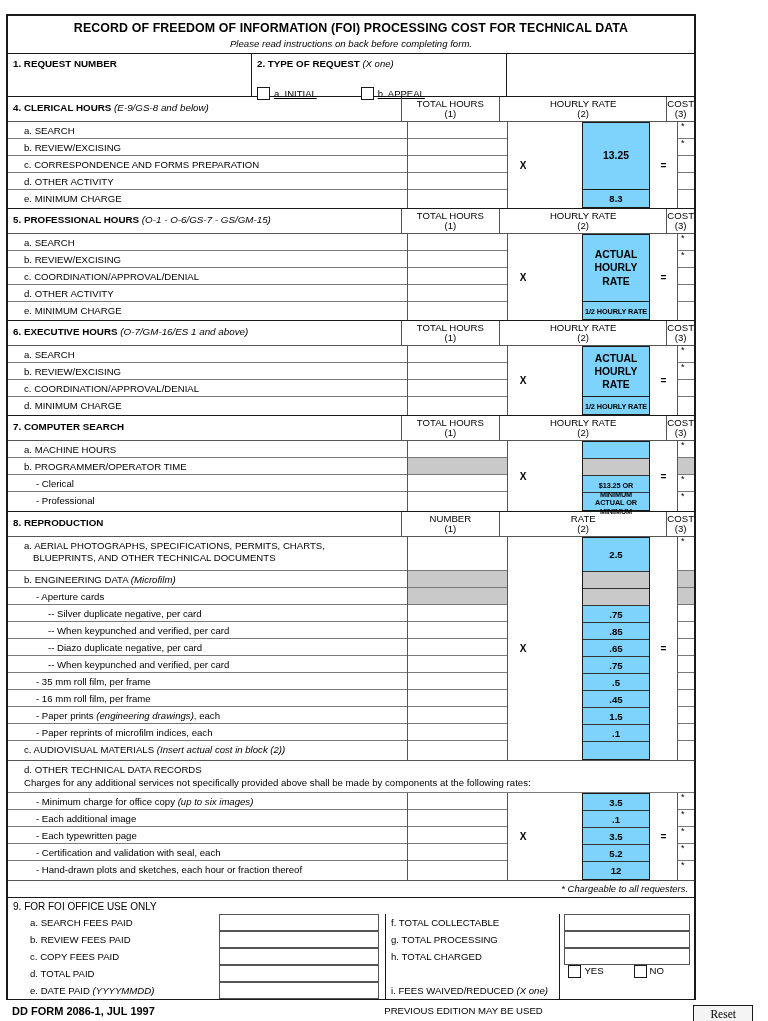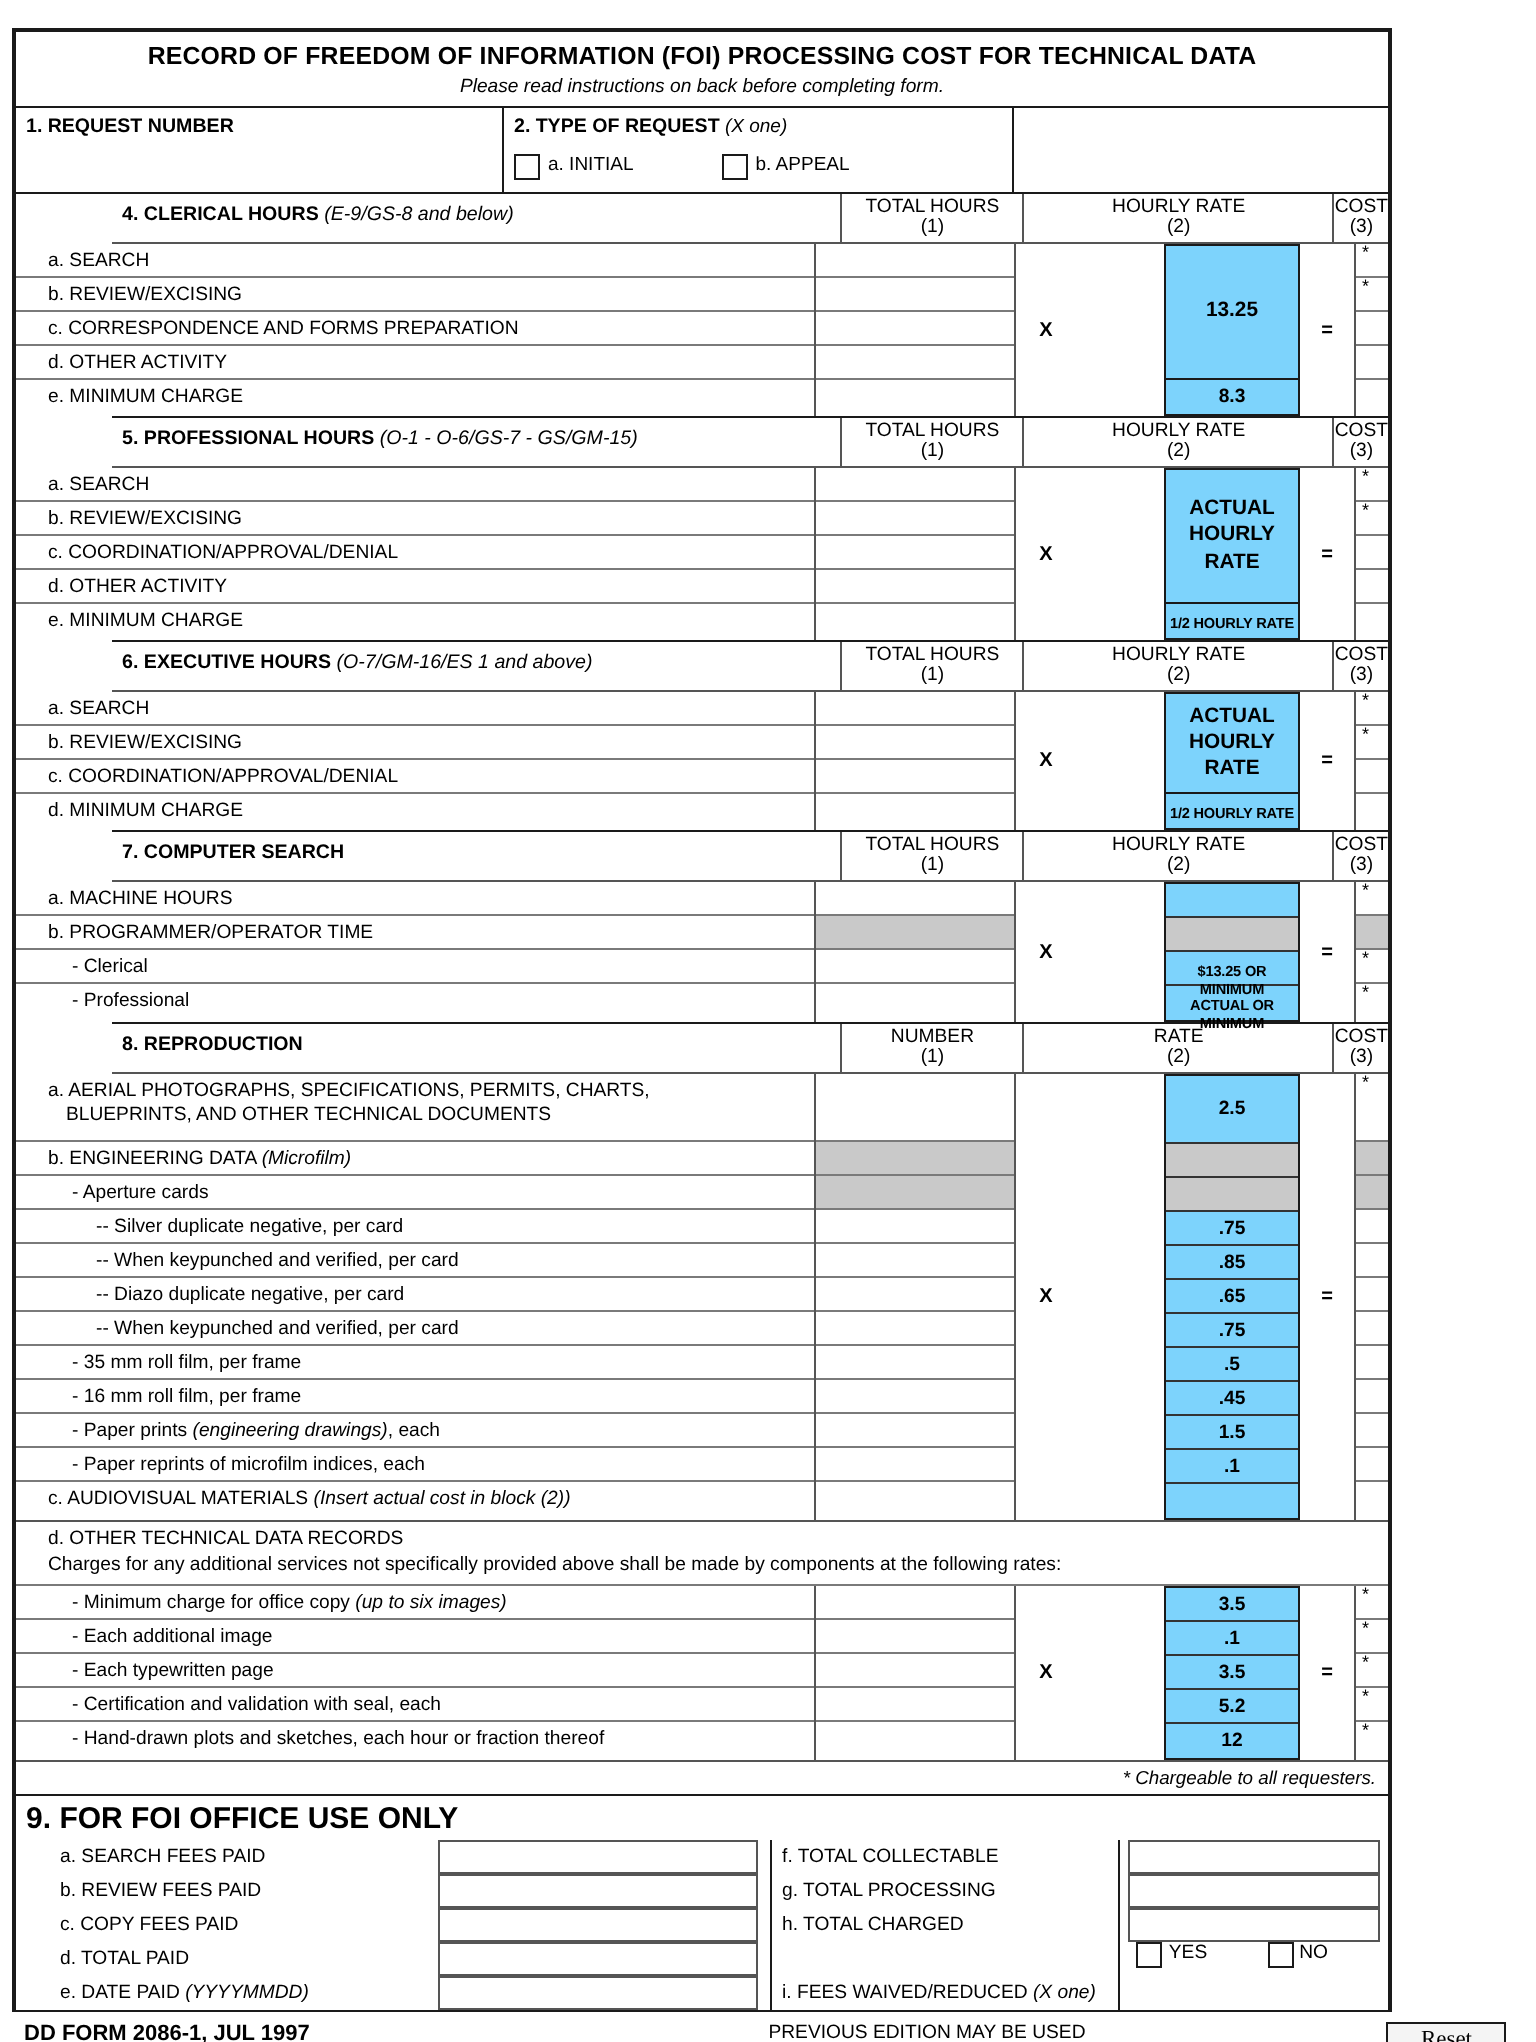--- a/index.html
+++ b/index.html
@@ -37,32 +37,31 @@
     font-size:9.6px;font-style:italic;margin-top:3px;
   }
 
   
   .idband{display:flex;border-bottom:1.6px solid #1a1a1a;height:42px;}
   .id-req{width:244px;box-sizing:border-box;border-right:1.3px solid #1a1a1a;padding:4px 4px 0 5px;}
   .id-type{width:255px;box-sizing:border-box;border-right:1.3px solid #1a1a1a;padding:4px 4px 0 5px;}
   .id-date{flex:1;box-sizing:border-box;padding:4px 4px 0 5px;}
   .fldnum{font-weight:bold;font-size:9.8px;}
   .ital{font-style:italic;font-weight:normal;}
-  .chk-line{display:flex;margin-top:8px;}
+  .chk-line{display:flex;align-items:center;margin-top:18px;text-decoration:underline;}
   .cbox{
     width:13px;height:13px;border:1.3px solid #1a1a1a;background:#fff;
     display:inline-block;margin-right:4px;box-sizing:border-box;
   }
   .chk-sp{width:44px;display:inline-block;}
 
   
   .sec-hdr{
     display:flex;border-bottom:1.3px solid #555;height:24px;
     border-top:1.6px solid #1a1a1a;
-    margin-left:48px;
   }
   .sec-hdr.first{border-top:none;}
   .sh-label{
     width:400px;box-sizing:border-box;border-right:1.3px solid #555;
     padding:5px 0 0 5px;font-weight:bold;font-size:9.8px;
   }
   .sh-col{
     box-sizing:border-box;text-align:center;font-size:9.6px;
     padding-top:2px;line-height:1.06;
   }
@@ -126,21 +125,21 @@
     padding:3px 4px 3px 16px;font-size:9.6px;line-height:1.32;
   }
 
   
   .foot-note{
     border-top:1.3px solid #555;border-bottom:1.6px solid #1a1a1a;
     text-align:right;padding:2px 6px 3px 0;font-style:italic;font-size:9.4px;
   }
 
   
-  .s9-hdr{font-weight:bold;font-size:15px;padding:3px 0 2px 5px;border-bottom:none;}
+  .s9-hdr{font-weight:normal;font-size:10px;padding:3px 0 2px 5px;border-bottom:none;}
   .s9-body{display:flex;border-bottom:1.6px solid #1a1a1a;}
   .s9-l{width:274px;box-sizing:border-box;}
   .s9-lf{width:225px;box-sizing:border-box;border-right:1.3px solid #1a1a1a;}
   .s9-r{width:230px;box-sizing:border-box;border-right:1.3px solid #1a1a1a;}
   .s9-rf{flex:1;box-sizing:border-box;}
   .s9-row{height:17px;box-sizing:border-box;padding:3px 0 0 22px;font-size:9.6px;white-space:nowrap;}
   .s9-row.noind{padding-left:5px;}
   .s9-fld{height:17px;box-sizing:border-box;border:1.2px solid #555;background:#fff;margin:0 6px 0 4px;}
   .s9-fld.tight{margin:0 4px 0 4px;}
   .s9-gap{height:17px;}

